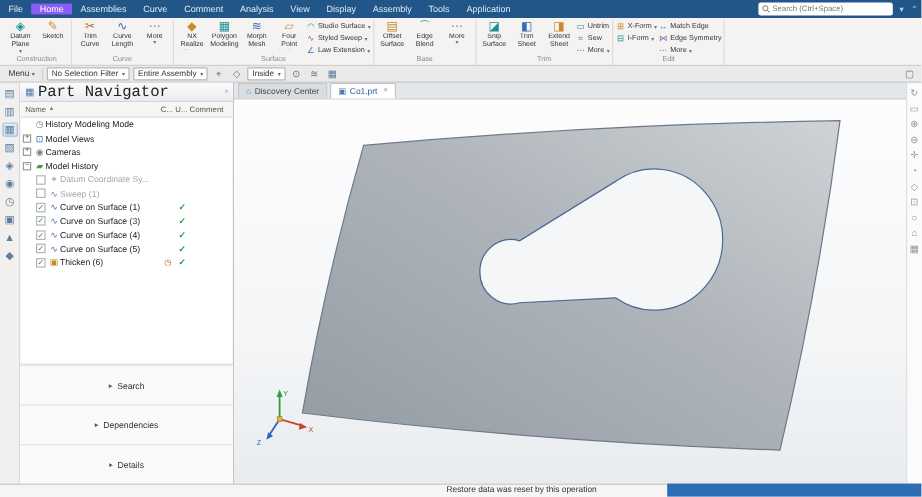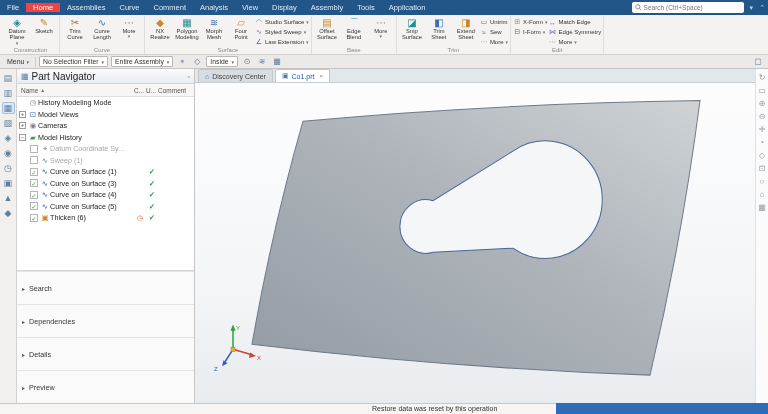--- a/index.html
+++ b/index.html
@@ -11,21 +11,21 @@
   .nx-logo { font-weight:700; font-size:10px; letter-spacing:.5px; }
   .tb-title { position:absolute; left:50%; transform:translateX(-50%); font-size:7.5px; color:#d7e4f2; }
   .tb-right { margin-left:auto; display:flex; align-items:center; gap:5px; }
   .avatar { width:9px; height:9px; border-radius:50%; background:#e8f0f8; border:1px solid #9fb8d0; }
   .brand { font-size:8px; font-weight:700; letter-spacing:.6px; color:#eef4fa; }
   .wbtn { font-size:7px; color:#cfe0ee; width:11px; text-align:center; cursor:default; }
 
   
   .tabrow { flex:0 0 15px; background:#235688; display:flex; align-items:center; color:#dfeaf4; }
   .mtab { padding:0 7px; display:flex; align-items:center; font-size:7.5px; white-space:nowrap; }
-  .mtab.active { background:#ef4444; color:#fff; }
+  .mtab.active { background:#8b5cf6; color:#fff; }
   .tab-search { margin-left:auto; margin-right:3px; display:flex; align-items:center; background:#fff; border-radius:2px; height:11px; align-self:center; padding:0 3px; width:112px; gap:2px; }
   .tab-search input { border:0; outline:0; width:92px; font-size:6.5px; color:#444; background:transparent; }
   .tr-ico { font-size:7px; color:#bcd2e6; align-self:center; padding:0 3px; }
 
   
   .ribbon { flex:0 0 37px; background:#f4f3f2; border-bottom:1px solid #d2d0ce; display:flex; padding:1px 2px 0 2px; }
   .rgroup { display:flex; flex-direction:column; border-right:1px solid #ddd; padding:0 2px; }
   .rbody { flex:1; display:flex; align-items:stretch; gap:1px; }
   .rlabel { font-size:6px; color:#8a8a8a; text-align:center; padding:1px 0 0 0; height:8px; }
   .rbtn { width:26px; display:flex; flex-direction:column; align-items:center; padding-top:1px; border-radius:2px; cursor:default; }
@@ -51,21 +51,21 @@
 
   
   .main { flex:1; display:flex; min-height:0; }
   .leftstrip { flex:0 0 17px; background:#f1f0ef; border-right:1px solid #d4d2d0; display:flex; flex-direction:column; align-items:center; padding-top:3px; gap:3px; }
   .lsico { width:13px; height:12px; font-size:9px; line-height:12px; text-align:center; color:#5f7f9e; cursor:default; }
   .lsico.active { background:#dce8f4; border:1px solid #9fc0de; border-radius:2px; line-height:10px; }
 
   
   .panel { flex:0 0 178px; background:#fff; border-right:1px solid #c7c5c3; display:flex; flex-direction:column; min-height:0; }
   .panel-header { flex:0 0 15px; background:linear-gradient(#fbfbfb,#e9edf2); border-bottom:1px solid #d7d5d3; display:flex; align-items:center; padding:0 4px; gap:3px; }
-  .panel-title { font-size:10px; color:#222; }
+  .panel-title { font-size:13px; color:#222;font-family:Liberation Mono, monospace; }
   .ph-ico { font-size:8px; color:#4d7aa6; }
   .ph-right { margin-left:auto; font-size:7px; color:#777; }
   .colheader { flex:0 0 13px; display:flex; align-items:center; border-bottom:1px solid #e0dedc; background:#f7f6f5; font-size:6.5px; color:#555; }
   .col-name { flex:1; padding-left:4px; display:flex; gap:2px; align-items:center; min-width:0; }
   .sortglyph { font-size:5px; color:#777; }
   .col-c, .col-u { flex:0 0 12px; }
   .col-comment { flex:0 0 36px; }
   .tree { flex:1; overflow:hidden; }
   .trow { height:11.5px; display:flex; align-items:center; font-size:7.2px; color:#222; padding-left:2px; }
   .trow.d1 { padding-left:13px; }
@@ -74,21 +74,21 @@
   .trow .stu { flex:0 0 12px; font-size:7.5px; text-align:center; }
   .trow .stcm { flex:0 0 36px; }
   .exp { width:7px; height:7px; border:1px solid #9a9a9a; background:#fff; font-size:6px; line-height:5px; text-align:center; color:#555; margin-right:2px; flex:0 0 auto; }
   .noexp { width:9px; flex:0 0 auto; }
   .fic { width:10px; text-align:center; font-size:7.5px; flex:0 0 auto; }
   .cbx { width:8px; height:8px; border:1px solid #b5b5b5; background:#fff; margin-right:2px; font-size:6.5px; line-height:7px; text-align:center; color:#2e9e3f; flex:0 0 auto; }
   .dim, .dim .nm { color:#a3a7ab; }
   .ok { color:#1f9e34; font-weight:700; }
   .flag { color:#d2592a; }
   .sections { border-top:1px solid #d8d6d4; }
-  .sec { height:12px; display:flex; align-items:center; gap:4px; padding:16px 5px; border-top:1px solid #e6e4e2; font-size:7.2px; color:#333; background:#fbfafa; }
+  .sec { height:12px; display:flex; align-items:center; gap:4px; padding:16px 5px; border-top:1px solid #e6e4e2; font-size:7.2px; color:#333; background:#fbfafa;justify-content:center; }
   .secarr { font-size:6px; color:#555; }
 
   
   .viewport { flex:1; display:flex; flex-direction:column; min-width:0; }
   .vtabbar { flex:0 0 14px; background:#e2e7ec; border-bottom:1px solid #c9ccd0; display:flex; align-items:flex-end; padding-left:3px; gap:2px; }
   .vtab { height:13px; display:flex; align-items:center; gap:3px; padding:0 6px; font-size:7px; color:#444; background:#d8dde2; border:1px solid #c2c6ca; border-bottom:0; border-radius:2px 2px 0 0; cursor:default; white-space:nowrap; }
   .vtab.active { background:#fff; color:#155a9e; }
   .vic { font-size:7px; color:#4d7aa6; }
   .vclose { color:#888; font-size:6px; margin-left:2px; }
   .canvas { flex:1; position:relative; background:linear-gradient(180deg,#fdfdfe 0%,#f3f5f7 65%,#e9ecef 100%); }
@@ -446,24 +446,20 @@
           <span class="secarr">▸</span>
           <span>Search</span>
         </div>
         <div class="sec">
           <span class="secarr">▸</span>
           <span>Dependencies</span>
         </div>
         <div class="sec">
           <span class="secarr">▸</span>
           <span>Details</span>
-        </div>
-        <div class="sec">
-          <span class="secarr">▸</span>
-          <span>Preview</span>
         </div>
       </div>
     </div>
 
     <div class="viewport">
       <div class="vtabbar">
         <div class="vtab">
           <span class="vic">⌂</span>
           <span>Discovery Center</span>
         </div>

